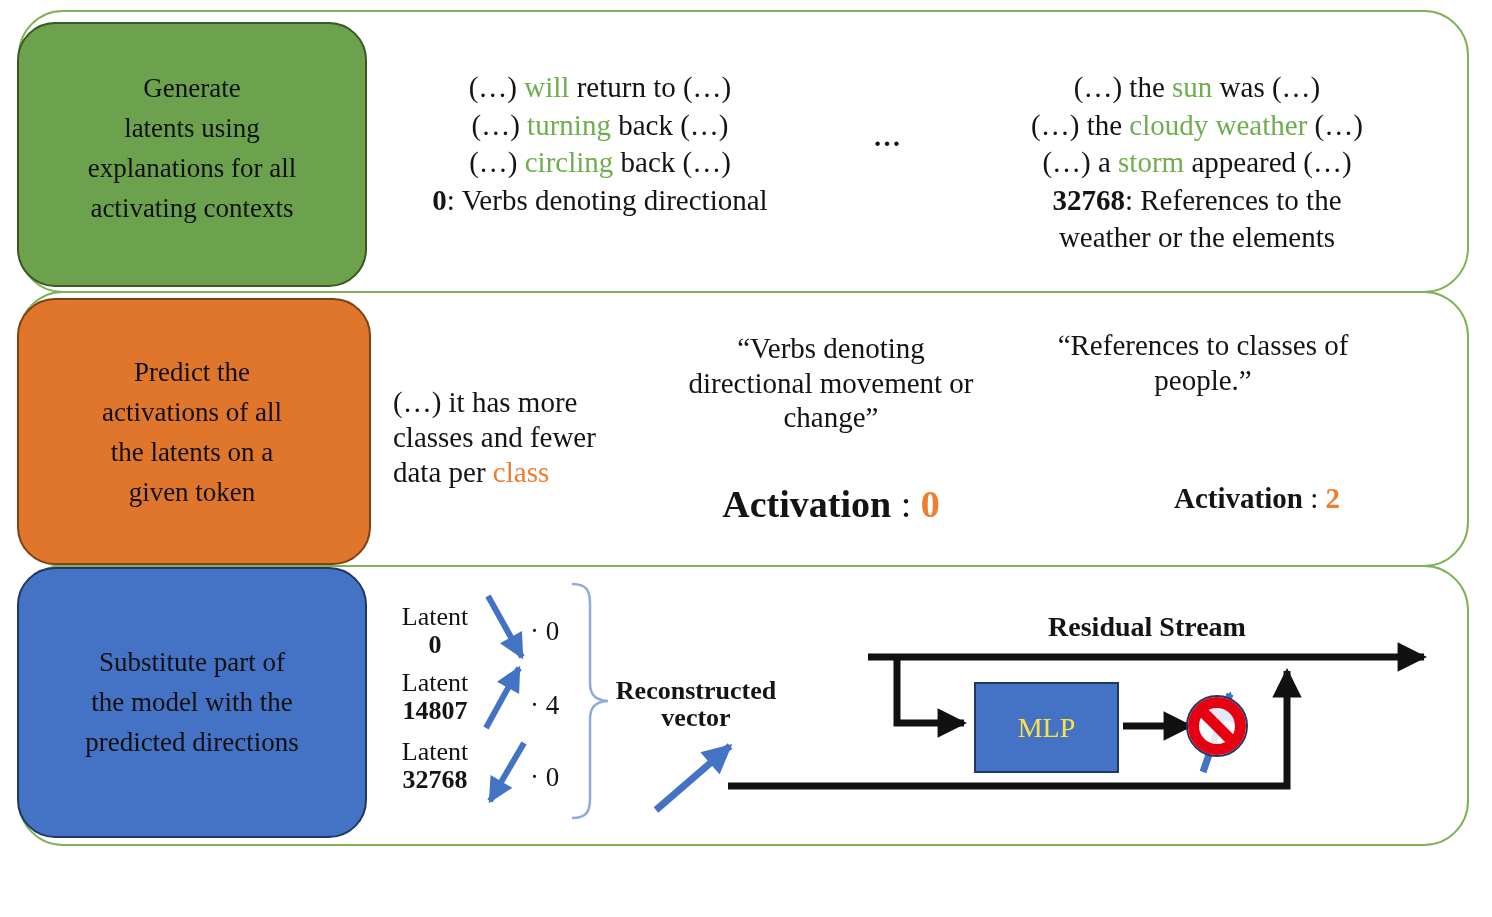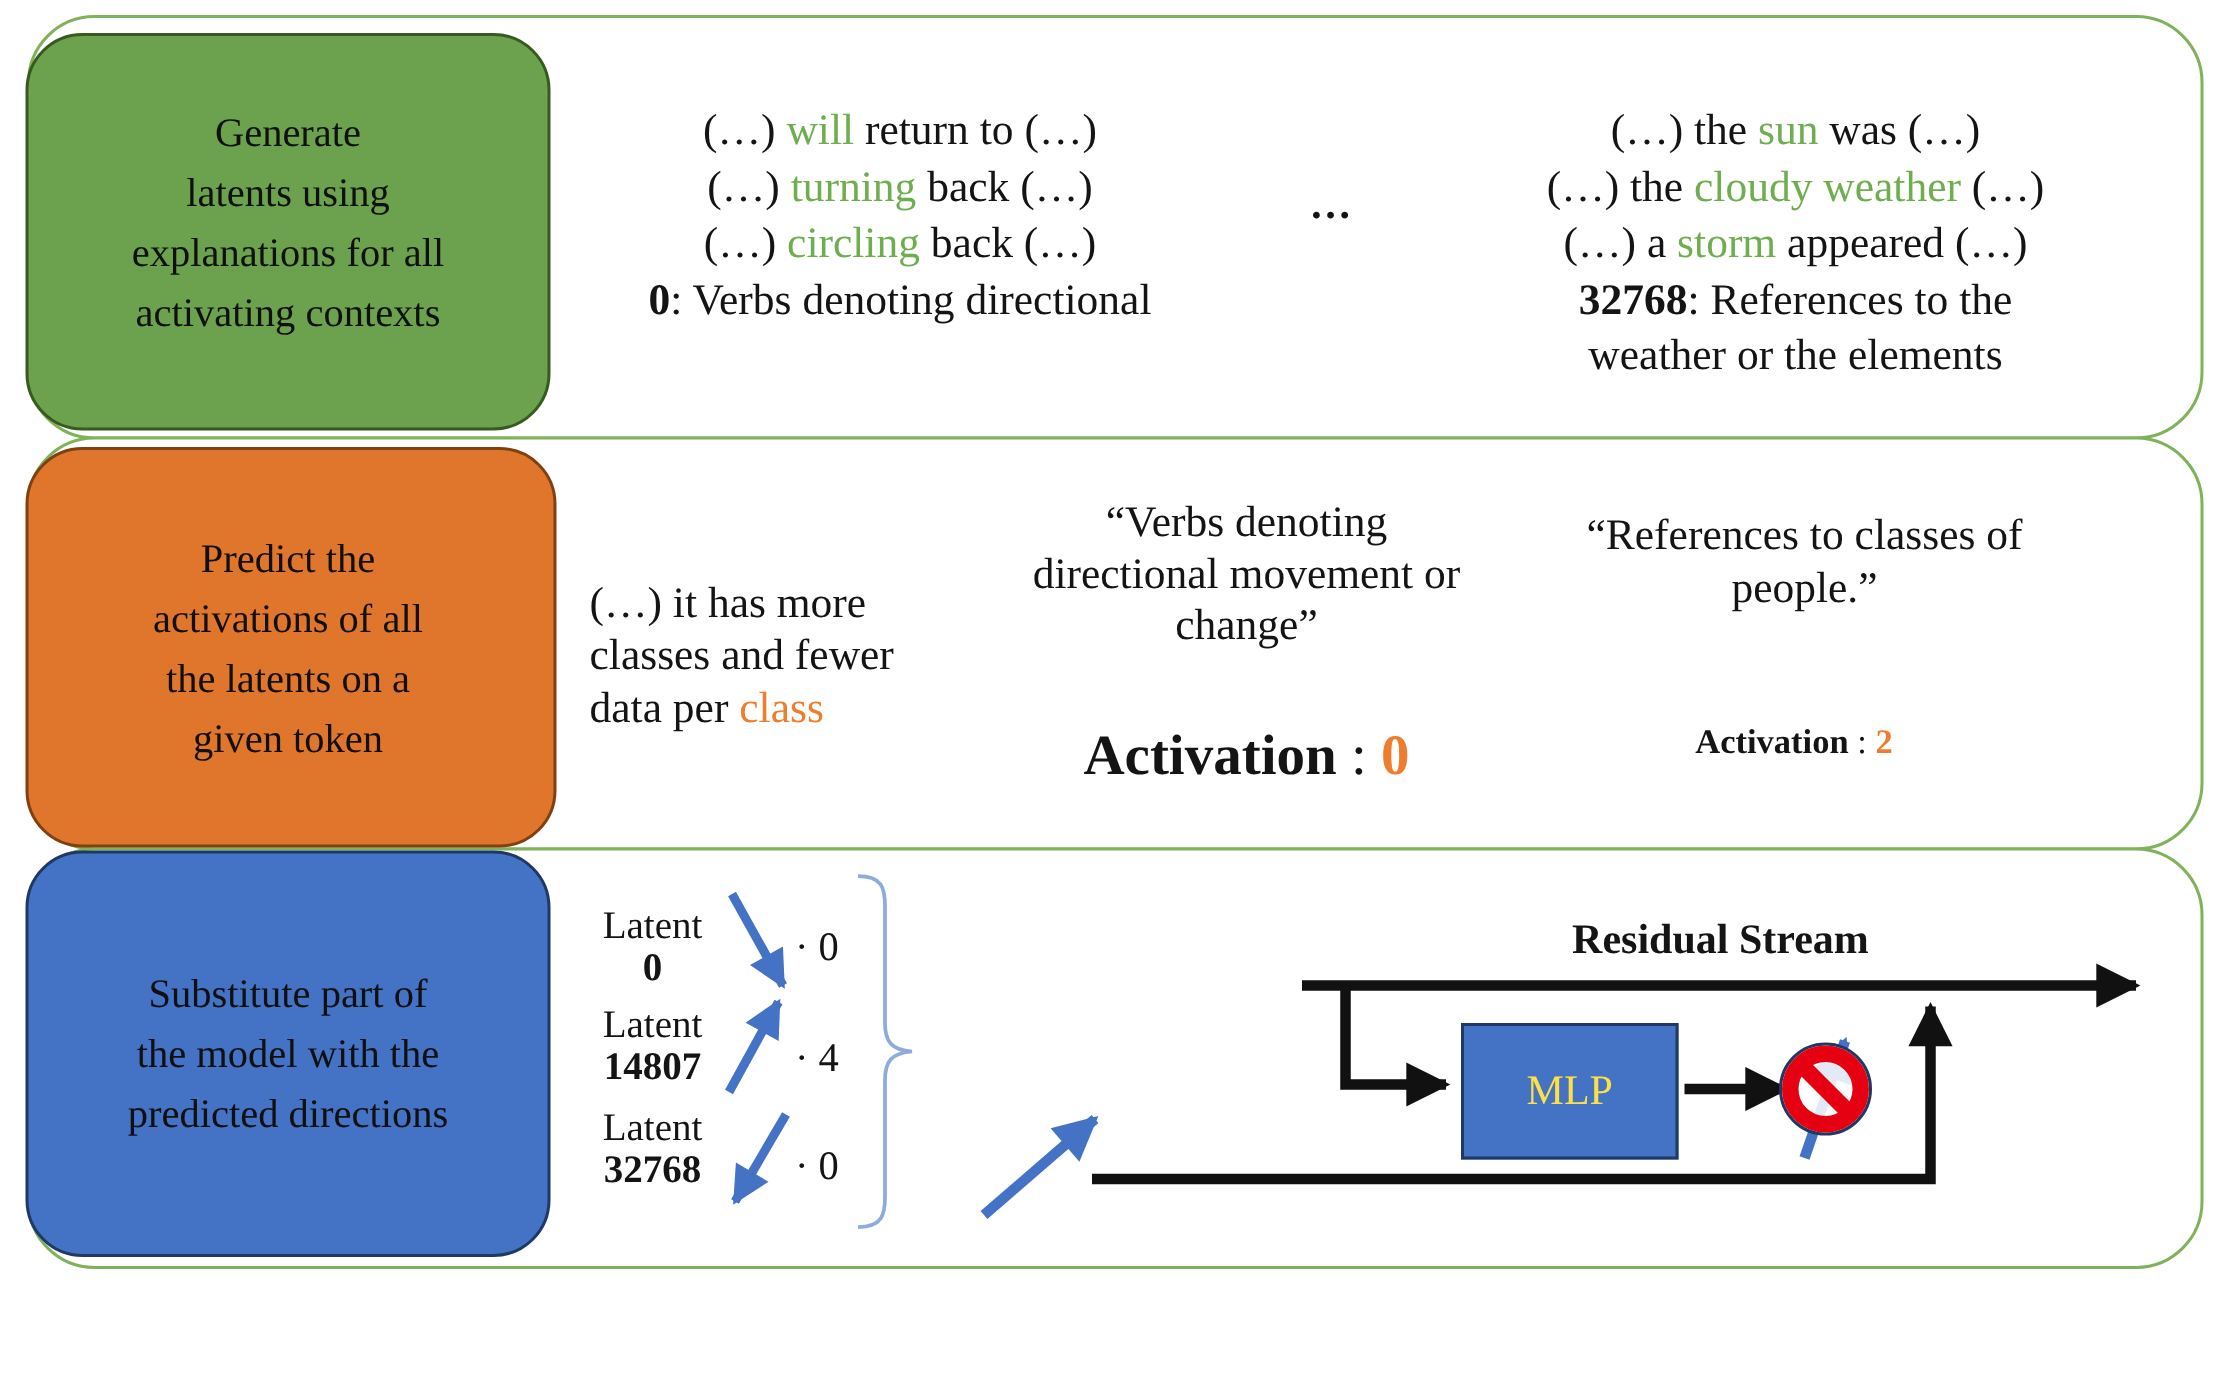--- a/index.html
+++ b/index.html
@@ -86,44 +86,48 @@
 
   <div class="tblock r2text center" style="left:641px;top:331px;width:380px;">
     <div>“Verbs denoting</div>
     <div>directional movement or</div>
     <div>change”</div>
   </div>
   <div class="tblock center" style="left:641px;top:482px;width:380px;font-size:38px;">
     <span class="b">Activation</span><span> : </span><span class="b hl-orange">0</span>
   </div>
 
-  <div class="tblock r2text center" style="left:1013px;top:340px;width:380px;">
+  <div class="tblock r2text center" style="left:1013px;top:328px;width:380px;">
     <div>“References to classes of</div>
     <div>people.”</div>
   </div>
-  <div class="tblock center" style="left:1006px;top:482px;width:380px;font-size:23px;">
+  <div class="tblock center" style="left:1067px;top:482px;width:380px;font-size:29px;">
     <span class="b">Activation</span><span> : </span><span class="b hl-orange">2</span>
   </div>
 
   <div class="tblock latent" style="left:383px;top:603px;width:104px;">
     <div>Latent</div>
       <div class="b">0</div>
   </div>
   <div class="tblock latent" style="left:383px;top:669px;width:104px;">
     <div>Latent</div>
       <div class="b">14807</div>
   </div>
   <div class="tblock latent" style="left:383px;top:738px;width:104px;">
     <div>Latent</div>
       <div class="b">32768</div>
   </div>
   <div class="tblock mult" style="left:530px;top:617px;width:56px;">· 0</div>
   <div class="tblock mult" style="left:530px;top:691px;width:56px;">· 4</div>
   <div class="tblock mult" style="left:530px;top:763px;width:56px;">· 0</div>
 
+  <div class="tblock recon" style="left:601px;top:677px;width:190px;">
+    <div>Reconstructed</div>
+    <div>vector</div>
+  </div>
 
   <div class="tblock restitle" style="left:997px;top:611px;width:300px;">Residual Stream</div>
   <div class="mlp">
       <span>MLP</span>
     </div>
 
   <svg class="overlay" width="1492" height="917" viewBox="0 0 1492 917">
     <defs>
       <marker id="bk" viewBox="0 0 10 10" refX="9" refY="5" markerWidth="4.6" markerHeight="4.2" orient="auto-start-reverse">
         <path d="M0 0 L10 5 L0 10 z" fill="#111"></path>

